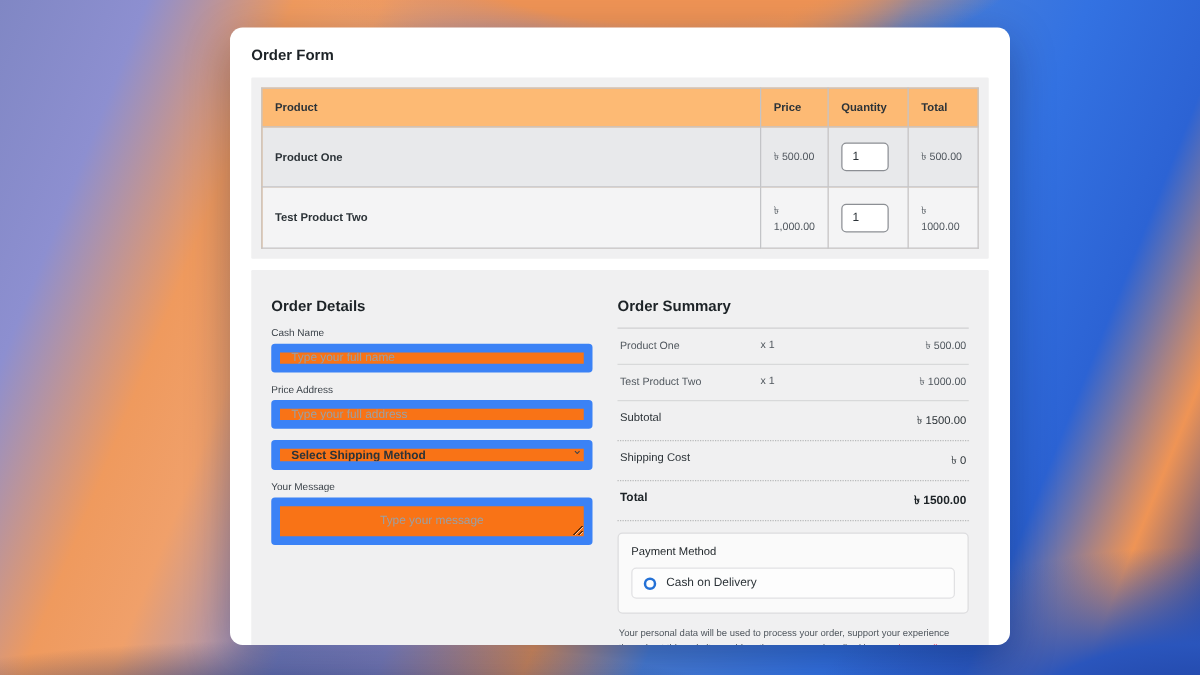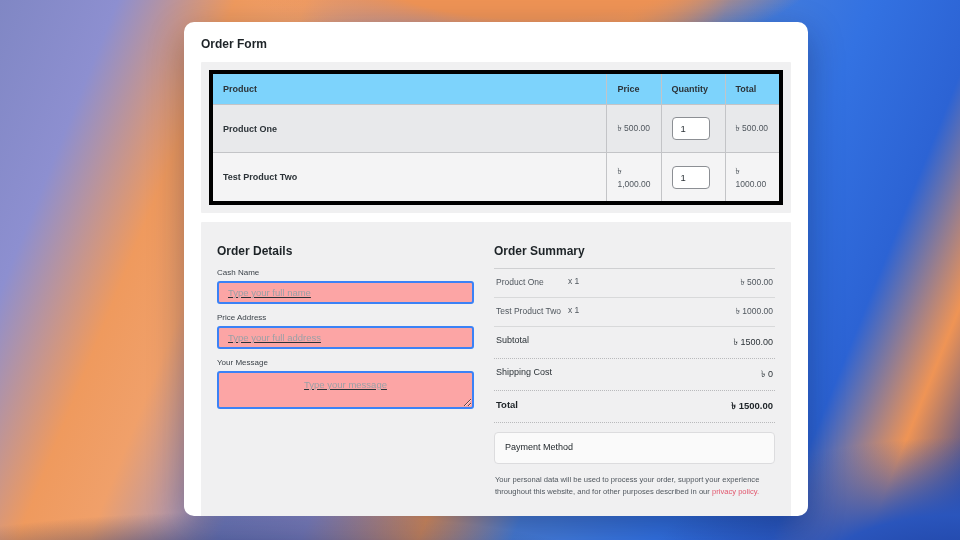--- a/index.html
+++ b/index.html
@@ -19,22 +19,22 @@
 
   
   .card { position:absolute; left:184px; top:22px; width:624px; height:494px;
     background:#fff; border-radius:10px; box-shadow:0 12px 34px rgba(10,20,60,.35);
     overflow:hidden; }
   .card h1 { font-size:12px; font-weight:bold; color:#1d2327; margin:15px 17px 11px; }
 
   .section { margin:0 17px 9px; background:#f0f0f1; padding:8px; border-radius:1px; }
 
   
-  table.products { width:100%; border-collapse:collapse; background:#7dd3fc;
-    border:4px solid #000000; }
+  table.products { width:100%; border-collapse:collapse; background:#fdba74;
+    border:1px solid #000000; }
   table.products th { font-size:9px; font-weight:bold; color:#2c3338; text-align:left;
     padding:10px 10px; border:1px solid #c3c4c7; }
   table.products td { font-size:8.5px; color:#50575e; padding:12px 10px;
     border:1px solid #c3c4c7; }
   table.products td.prod { font-size:9px; font-weight:bold; color:#2c3338; }
   table.products tr.r1 td { background:#e8e9eb; }
   table.products tr.r2 td { background:#f4f4f5; }
   .col-price { width:54px; } .col-qty { width:64px; } .col-total { width:56px; }
   .qty-input { width:38px; height:23px; border:1px solid #8c8f94; border-radius:4px;
     font-size:9.5px; color:#2c3338; padding-left:8px; background:#fff;
@@ -43,37 +43,37 @@
   
   .main { display:flex; gap:20px; padding:8px; height:302px; }
   .main h2 { font-size:12px; font-weight:bold; color:#1d2327; margin:6px 0 10px; }
   .col-left { flex:1; }
   .col-right { width:281px; }
 
   
   .fgroup { margin-bottom:9px; }
   .fgroup label { display:block; font-size:8px; color:#3c434a; margin-bottom:4px; }
   .fgroup input, .fgroup textarea, .selwrap select {
-    width:100%; border:2px solid #3b82f6; border-radius:3px; background:#fca5a5;
-    font-size:9.5px; color:#2c3338; font-family:"Liberation Sans", sans-serif;text-decoration:underline; }
+    width:100%; border:7px solid #3b82f6; border-radius:3px; background:#f97316;
+    font-size:9.5px; color:#2c3338; font-family:"Liberation Sans", sans-serif; }
   .fgroup input { height:23px; padding:0 9px; }
   .fgroup input::placeholder, .fgroup textarea::placeholder { color:#9aa0a6; opacity:1; }
   .selwrap { position:relative; }
   .selwrap select { height:24px; padding:0 9px; font-weight:bold;
     -webkit-appearance:none; appearance:none; }
   .selwrap .chev { position:absolute; right:8px; top:2px; font-size:10px; color:#3c434a;
     pointer-events:none; }
   .fgroup textarea { height:38px; padding:6px 4px; resize:both;text-align:center; }
 
   
   .sum-box { border-top:1px solid #cfd0d2; }
   .line-item { display:flex; align-items:flex-start; padding:7px 2px;
     border-bottom:1px solid #d8d9da; font-size:8.5px; color:#50575e; }
   .li-name { flex:0 0 72px; line-height:1.5; }
-  .li-qty  { flex:0 0 92px; text-align:left; }
+  .li-qty  { flex:0 0 92px; text-align:center; }
   .li-amt  { flex:1; text-align:right; }
   .tot-row { display:flex; justify-content:space-between; padding:8px 2px;
     border-bottom:1px dotted #b9babc; font-size:9px; color:#2c3338; }
   .tot-row.bold { font-weight:bold; font-size:9.5px; color:#1d2327; }
 
   
   .pay-box { margin-top:9px; border:1px solid #dcdcde; background:#fafafa;
     border-radius:4px; padding:9px 10px 11px; }
   .pay-box .pay-h { font-size:9px; font-weight:normal; color:#1d2327; }
   .pay-option { margin-top:8px; border:1px solid #e1e1e3; background:#fdfdfd;
@@ -138,20 +138,26 @@
           <input type="text" placeholder="Type your full name" style="">
         </div>
 
         <div class="fgroup">
           <label>Price Address</label>
           <input type="text" placeholder="Type your full address" style="">
         </div>
 
 
         <div class="fgroup">
+          <div class="selwrap">
+            <select>
+              <option>Select Shipping Method</option>
+            </select>
+            <span class="chev">⌄</span>
+          </div>
         </div>
 
         <div class="fgroup">
           <label>Your Message</label>
           <textarea placeholder="Type your message" style=""></textarea>
         </div>
       </div>
 
       <div class="col-right">
         <h2>Order Summary</h2>
@@ -176,20 +182,24 @@
             <span>৳ 0</span>
           </div>
           <div class="tot-row bold">
             <span>Total</span>
             <span>৳ 1500.00</span>
           </div>
         </div>
 
         <div class="pay-box">
           <div class="pay-h">Payment Method</div>
+          <div class="pay-option">
+            <span class="radio"></span>
+            <span class="opt-label">Cash on Delivery</span>
+          </div>
         </div>
 
         <p class="privacy"><span>Your personal data will be used to process your order, support your experience throughout this website, and for other purposes described in our </span><a>privacy policy.</a></p>
 
       </div>
 
     </div>
   </div>
 </div>
 

